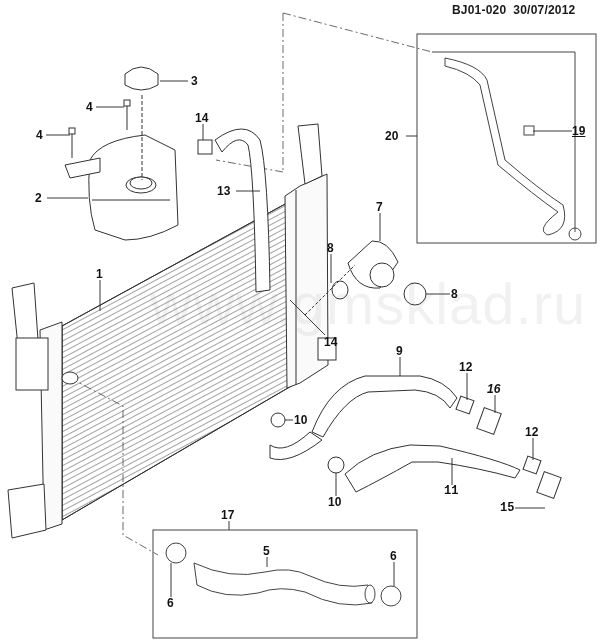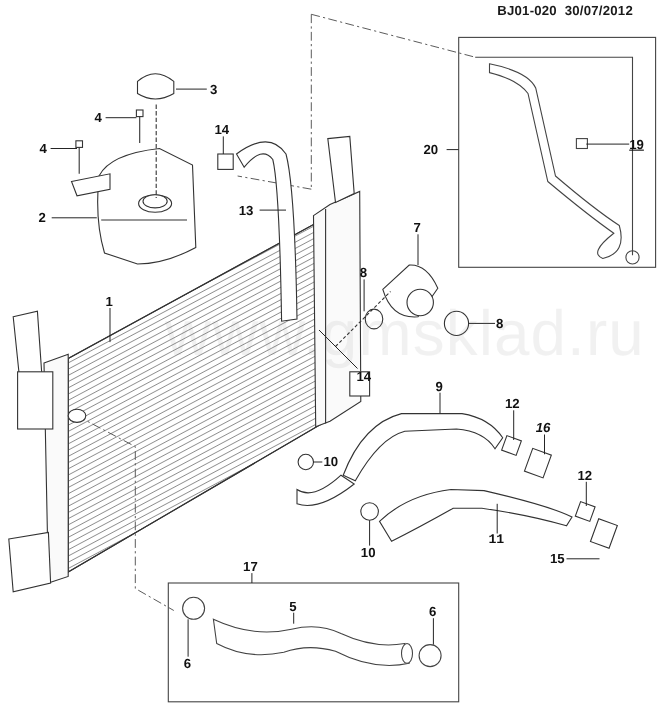--- a/index.html
+++ b/index.html
@@ -145,17 +145,17 @@
 <div class="callout" style="left:451px;top:288px;">8</div>
 <div class="callout" style="left:396px;top:345px;">9</div>
 <div class="callout" style="left:294px;top:414px;">10</div>
 <div class="callout" style="left:328px;top:496px;">10</div>
 <div class="callout" style="left:444px;top:485px;font-family:Liberation Mono, monospace;">11</div>
 <div class="callout" style="left:459px;top:361px;">12</div>
 <div class="callout" style="left:525px;top:426px;">12</div>
 <div class="callout" style="left:217px;top:185px;">13</div>
 <div class="callout" style="left:195px;top:112px;">14</div>
 <div class="callout" style="left:324px;top:336px;">14</div>
-<div class="callout" style="left:500px;top:502px;">15</div>
+<div class="callout" style="left:500px;top:502px;font-family:Liberation Mono, monospace;">15</div>
 <div class="callout" style="left:487px;top:383px;font-style:italic;">16</div>
 <div class="callout" style="left:221px;top:509px;text-align:center;">17</div>
 <div class="callout" style="left:385px;top:130px;">20</div>
 <div class="callout" style="left:572px;top:125px;text-decoration:underline;">19</div>
 
 </body></html>

